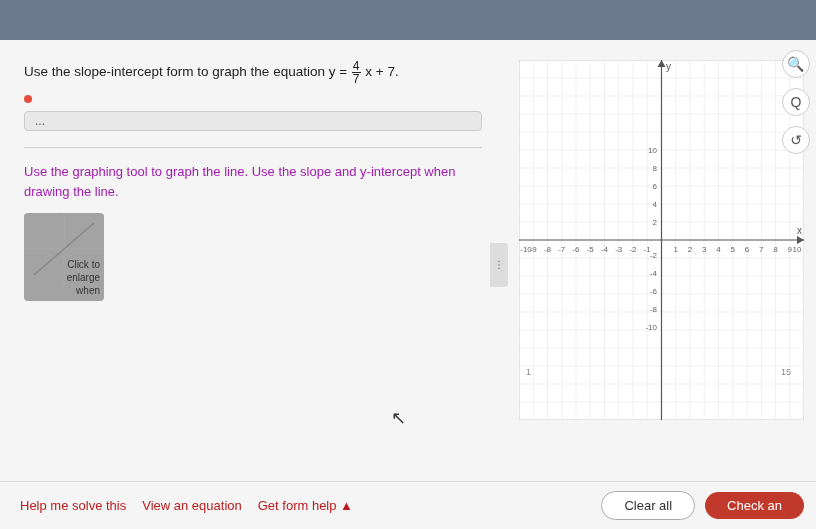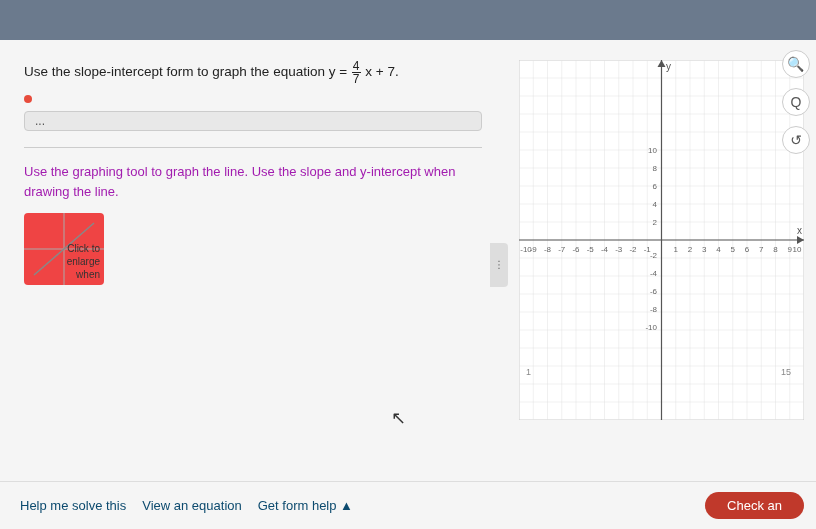--- a/index.html
+++ b/index.html
@@ -93,22 +93,22 @@
 
     .instruction-text {
       font-size: 13px;
       color: #a21caf;
       margin-bottom: 12px;
       line-height: 1.5;
     }
 
     .graph-thumbnail {
       width: 80px;
-      height: 72px;
-      background: #ef4444;
+      height: 88px;
+      background: #a3a3a3;
       border-radius: 4px;
       display: flex;
       flex-direction: column;
       align-items: center;
       justify-content: center;
       cursor: pointer;
       position: relative;
       overflow: hidden;
     }
 
@@ -136,21 +136,21 @@
       background: #f5f5f5;
       display: flex;
       align-items: center;
       padding: 0 20px;
       gap: 16px;
       border-top: 1px solid #ddd;
     }
 
     .bottom-link {
       font-size: 13px;
-      color: #0c4a6e;
+      color: #b91c1c;
       cursor: pointer;
       text-decoration: none;
     }
 
     .right-panel {
       width: 310px;
       background: #f5f5f5;
       display: flex;
       flex-direction: column;
       align-items: flex-start;
@@ -420,18 +420,19 @@
       </svg>
     </div>
 
     <div class="right-icons">
       <div class="icon-circle">🔍</div>
       <div class="icon-circle">Q</div>
       <div class="icon-circle">↺</div>
     </div>
 
     <div class="bottom-right-bar">
+      <button class="btn-clear">Clear all</button>
       <button class="btn-check">Check an</button>
     </div>
 
   </div>
 
 </div>
 
 </body></html>

